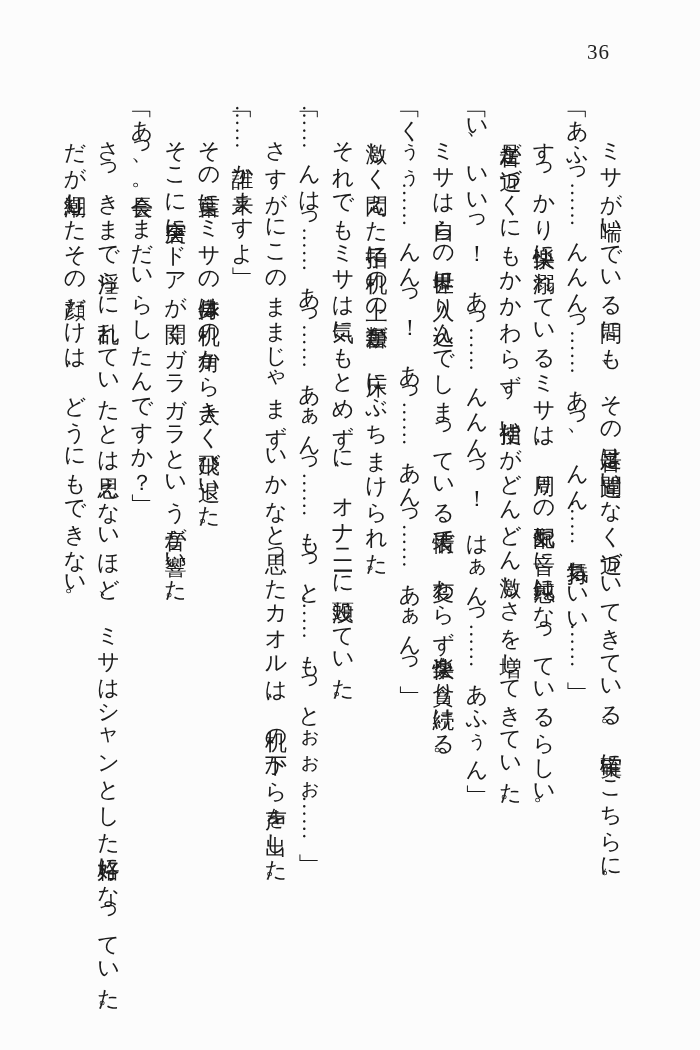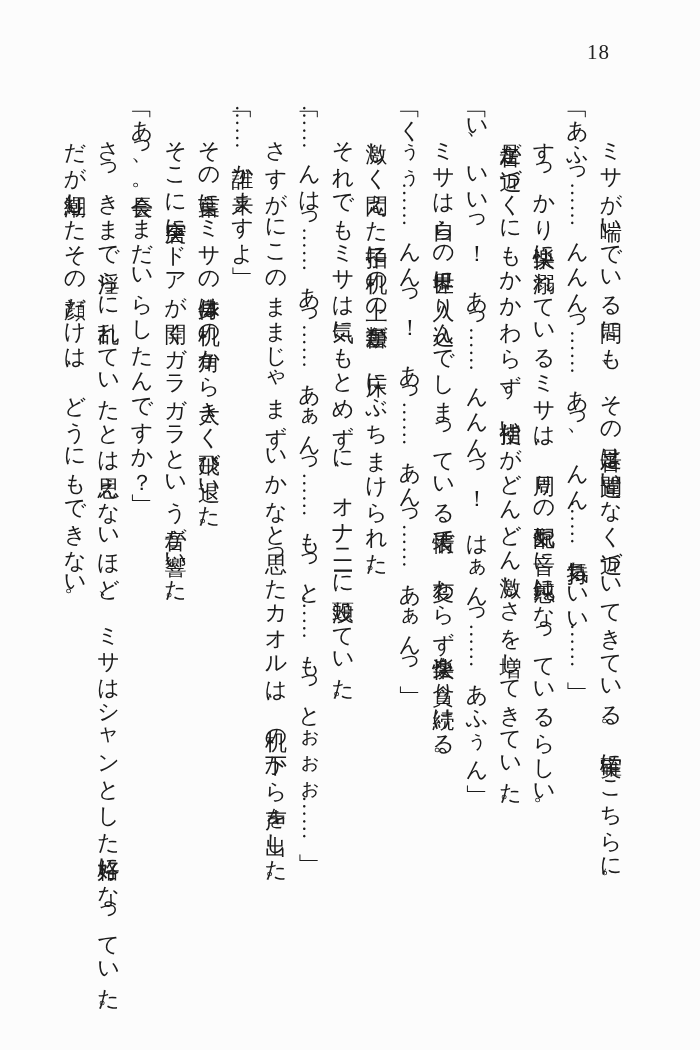--- a/index.html
+++ b/index.html
@@ -38,21 +38,21 @@
     margin: 0;
     padding: 0;
     line-height: 33.5px;   
     letter-spacing: 0.5px; 
     white-space: normal;
   }
 </style>
 </head>
 <body>
 
-<div class="page-number">18</div>
+<div class="page-number">36</div>
 
 <div class="text-block">
   <p>　ミサが喘いでいる間にも、その足音は間違いなく近づいてきている。確実にこちらに。</p>
   <p>「あふっ……んんんっ……あっ、んん……気持ちいい……」</p>
   <p>　すっかり快楽に溺れているミサは、周りの気配や音に鈍感になっているらしい。</p>
   <p>　足音が近づくにもかかわらず、指使いがどんどん激しさを増してきていた。</p>
   <p>「い、いいっ！　あっ……んんんっ！　はぁんっ……あふぅん」</p>
   <p>　ミサは自らの世界に入り込んでしまっている表情で、変わらず快楽を貪り続ける。</p>
   <p>「くぅぅ……んんっ！　あっ……あんっ……あぁんっ」</p>
   <p>　激しく悶えた拍子に机の上の書類が、床にぶちまけられた。</p>

